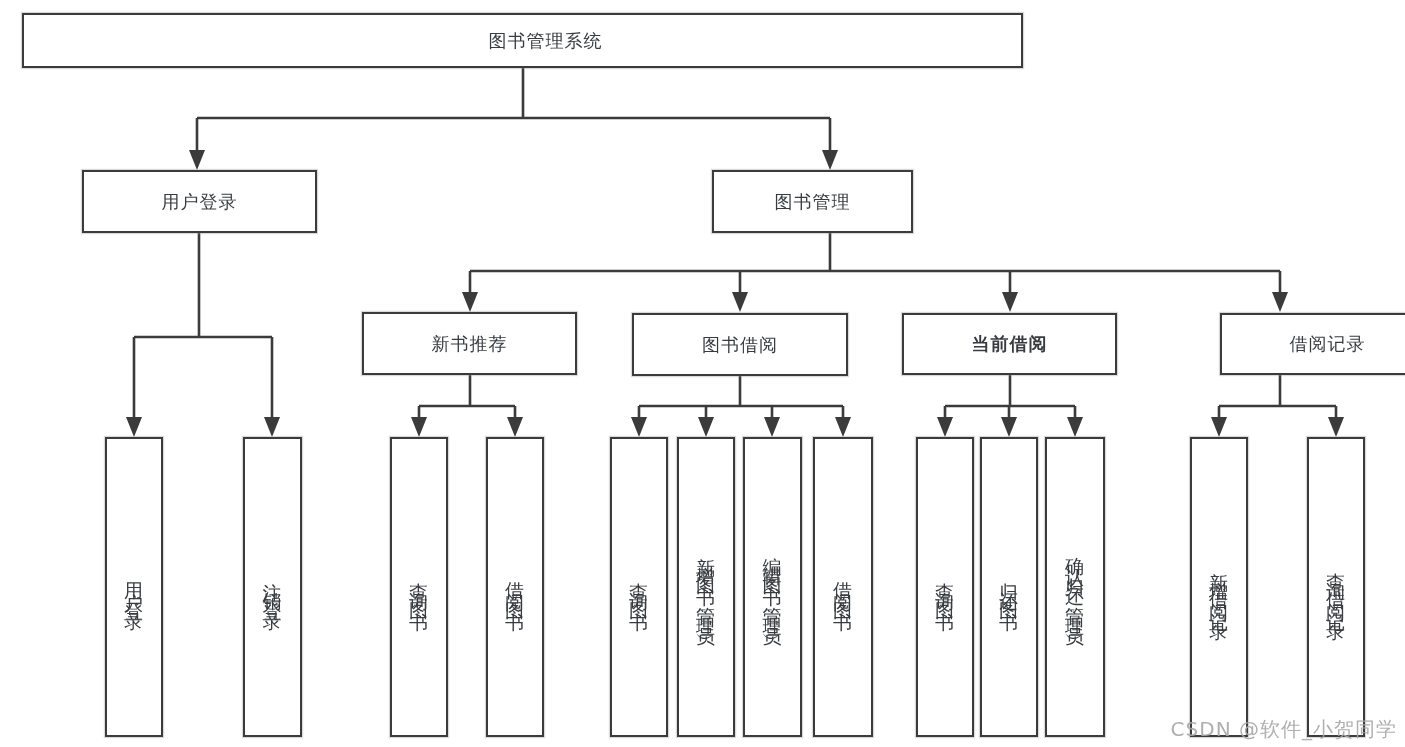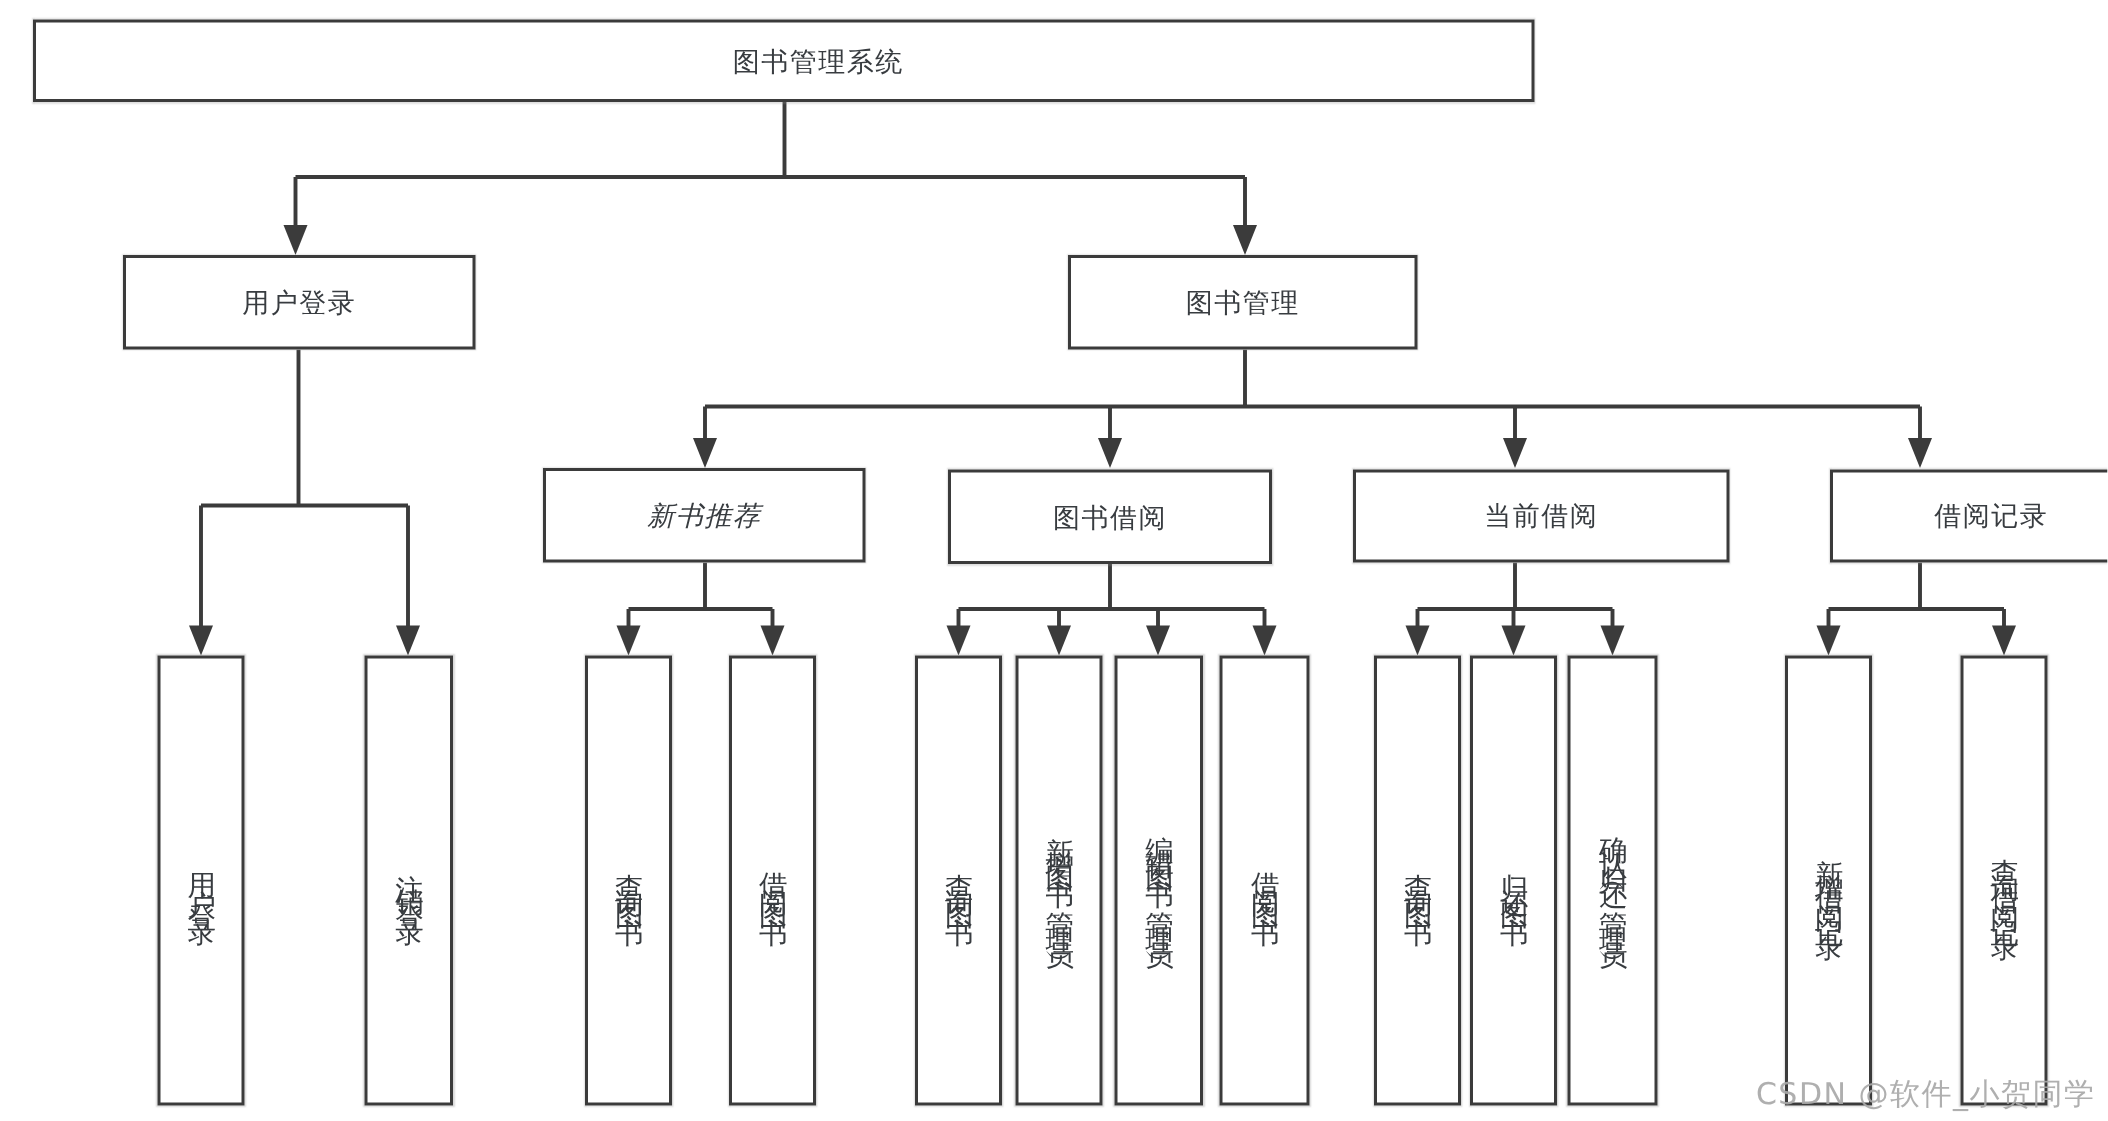--- a/index.html
+++ b/index.html
@@ -102,31 +102,31 @@
     </g>
   </svg>
 
   <div class="hbox" style="left:22px;top:13px;width:1001px;height:55px;padding-left:46px;">
     <span>图书管理系统</span>
   </div>
 
   <div class="hbox" style="left:82px;top:170px;width:235px;height:63px;">
     <span>用户登录</span>
   </div>
-  <div class="hbox" style="left:712px;top:170px;width:233px;height:63px;">
+  <div class="hbox" style="left:712px;top:170px;width:201px;height:63px;">
     <span>图书管理</span>
   </div>
 
-  <div class="hbox" style="left:362px;top:312px;width:215px;height:63px;font-style:italic;">
+  <div class="hbox" style="left:362px;top:312px;width:215px;height:63px;">
     <span>新书推荐</span>
   </div>
   <div class="hbox" style="left:632px;top:313px;width:216px;height:63px;">
     <span>图书借阅</span>
   </div>
-  <div class="hbox" style="left:902px;top:313px;width:251px;height:62px;">
+  <div class="hbox" style="left:902px;top:313px;width:215px;height:62px;font-weight:bold;">
     <span>当前借阅</span>
   </div>
   <div class="hbox" style="left:1172px;top:313px;width:215px;height:62px;margin-left:48px;">
     <span>借阅记录</span>
   </div>
 
   <div class="leaf" style="left:105px;width:58px;">
     <span>用户登录</span>
   </div>
   <div class="leaf" style="left:243px;width:59px;">

